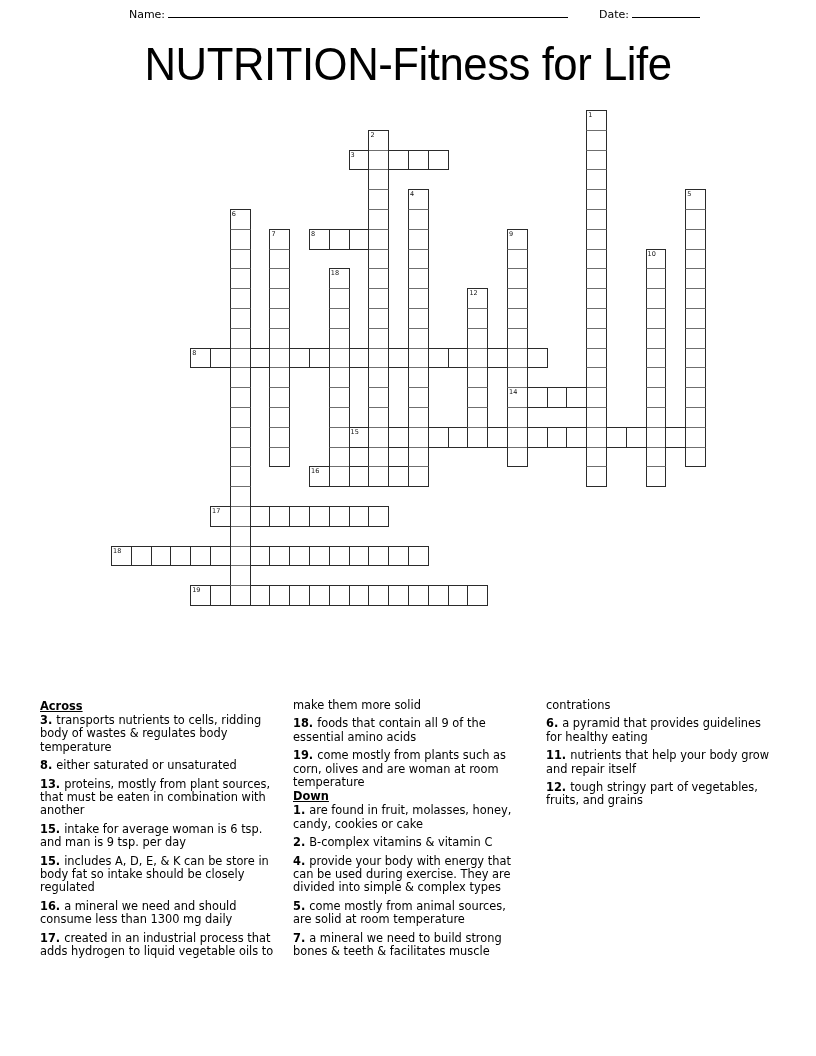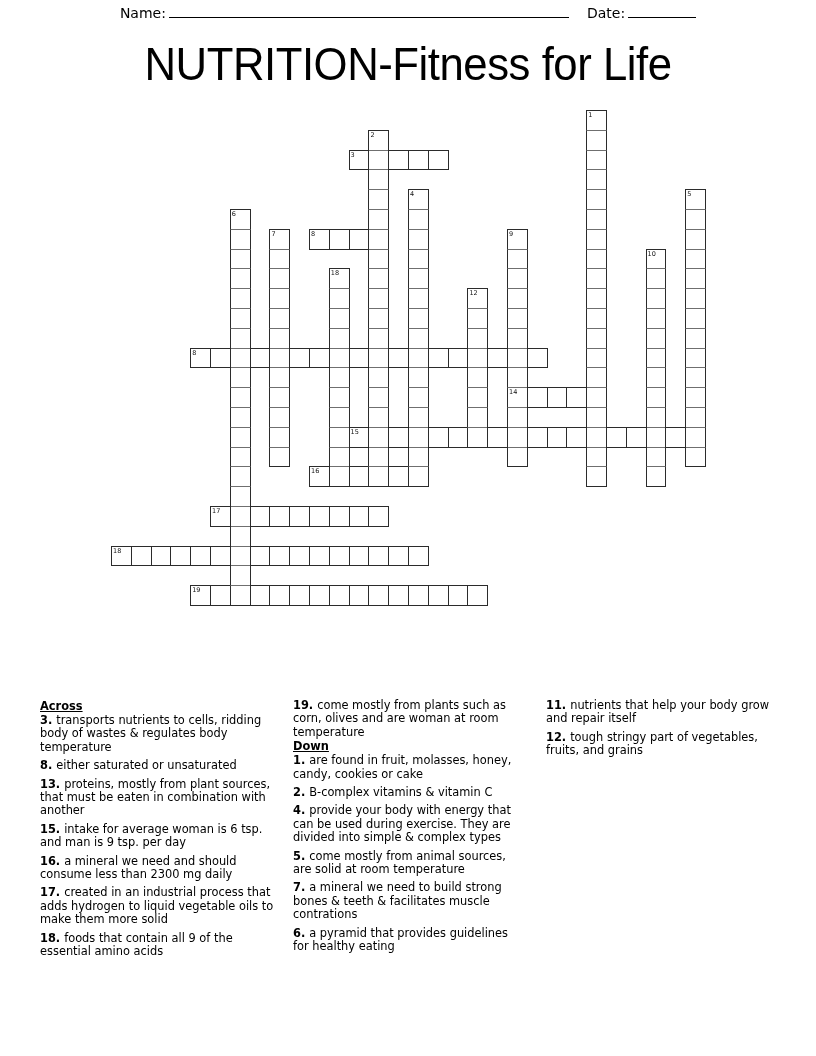--- a/index.html
+++ b/index.html
@@ -12,21 +12,21 @@
     overflow:hidden;
   }
 
   
   .header {
     position:absolute; left:0; top:0; width:816px; height:28px;
     display:flex; align-items:flex-start; justify-content:center;
     font-size:15px; padding-top:4px; box-sizing:border-box;
   }
   .hdr-field { display:flex; align-items:baseline; white-space:nowrap; }
-  .hdr-label { font-size:14px; }
+  .hdr-label { font-size:11px;margin-left:13px; }
   .hdr-rule { display:inline-block; border-bottom:1px solid #000; height:13px; }
   .rule-name { width:400px; margin-left:3px; }
   .rule-date { width:68px; margin-left:3px; }
   .hdr-gap { width:18px; }
 
   
   .title {
     position:absolute; left:0; top:36px; width:816px;
     text-align:center;
     font-family:"Liberation Sans", sans-serif;
@@ -346,21 +346,22 @@
     <div class="cw-cell b-top b-right b-bottom b-left" style="left: 467.4px; top: 585.2px; width: 20.8px; height: 20.8px;"></div>
   </div>
 
 <div class="clues">
   <div class="clue-head">Across</div>
   <div id="across-clues">
       <div class="clue"><span class="cn">3. </span><span>transports nutrients to cells, ridding body of wastes &amp; regulates body temperature</span></div>
       <div class="clue"><span class="cn">8. </span><span>either saturated or unsaturated</span></div>
       <div class="clue"><span class="cn">13. </span><span>proteins, mostly from plant sources, that must be eaten in combination with another</span></div>
       <div class="clue"><span class="cn">15. </span><span>intake for average woman is 6 tsp. and man is 9 tsp. per day</span></div>
-      <div class="clue"><span class="cn">16. </span><span>a mineral we need and should consume less than 2300 mg daily</span></div>
+      <div class="clue"><span class="cn">15. </span><span>includes A, D, E, &amp; K can be store in body fat so intake should be closely regulated</span></div>
+      <div class="clue"><span class="cn">16. </span><span>a mineral we need and should consume less than 1300 mg daily</span></div>
       <div class="clue"><span class="cn">17. </span><span>created in an industrial process that adds hydrogen to liquid vegetable oils to make them more solid</span></div>
       <div class="clue"><span class="cn">18. </span><span>foods that contain all 9 of the essential amino acids</span></div>
       <div class="clue"><span class="cn">19. </span><span>come mostly from plants such as corn, olives and are woman at room temperature</span></div>
     </div>
   <div class="clue-head">Down</div>
   <div id="down-clues">
       <div class="clue"><span class="cn">1. </span><span>are found in fruit, molasses, honey, candy, cookies or cake</span></div>
       <div class="clue"><span class="cn">2. </span><span>B-complex vitamins &amp; vitamin C</span></div>
       <div class="clue"><span class="cn">4. </span><span>provide your body with energy that can be used during exercise. They are divided into simple &amp; complex types</span></div>
       <div class="clue"><span class="cn">5. </span><span>come mostly from animal sources, are solid at room temperature</span></div>

